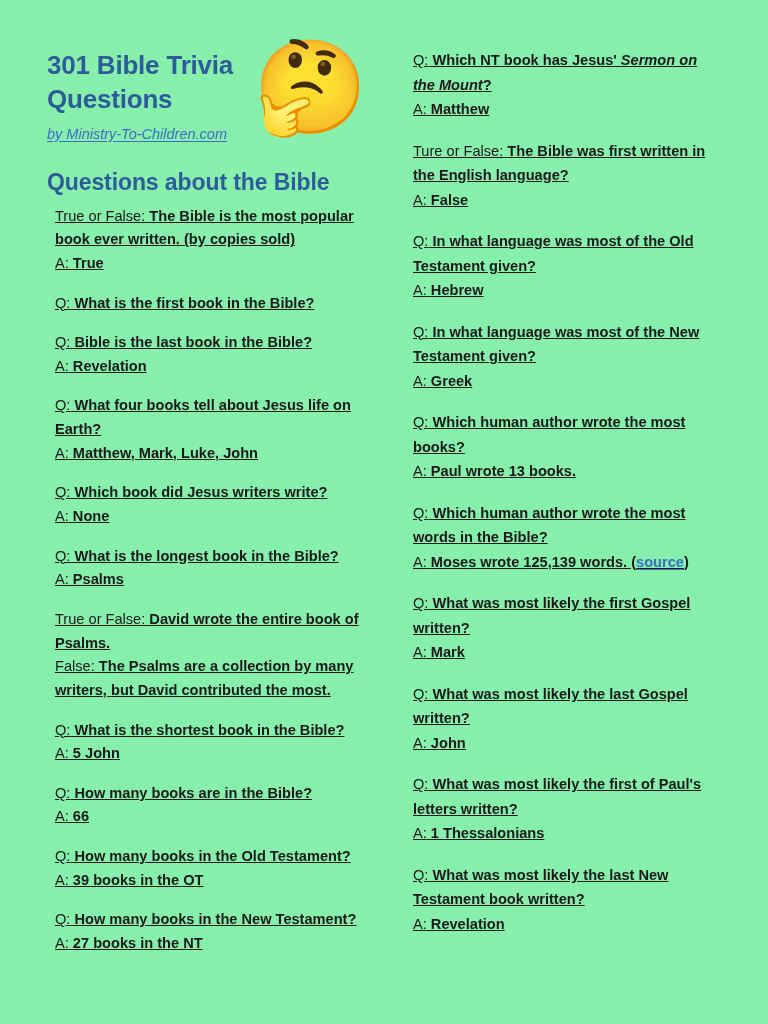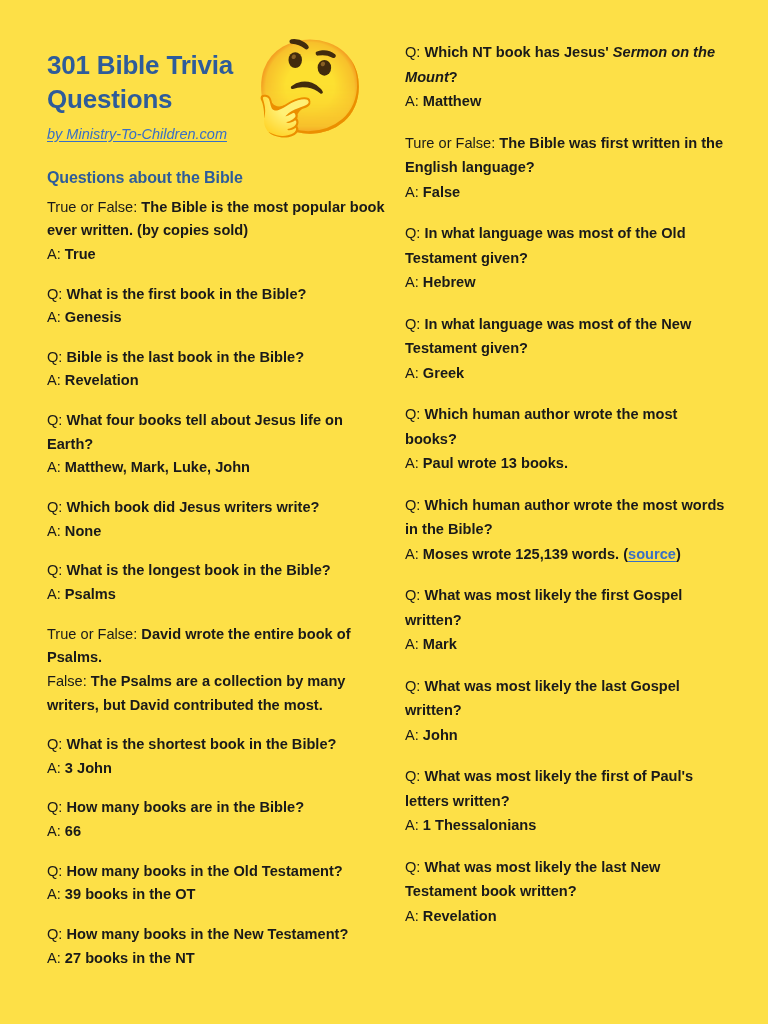--- a/index.html
+++ b/index.html
@@ -14,21 +14,21 @@
     position: relative;
     overflow: hidden;
     font-family: "Liberation Sans", "DejaVu Sans", sans-serif;
     color: #1a1a1a;
     -webkit-font-smoothing: antialiased;
   }
 
   .page {
     position: absolute;
     inset: 0;
-    background: #fde047;
+    background: #86efac;
     padding-left: 29px;
   }
 
   
   .col {
     position: absolute;
     top: 0;
   }
   .col-left  { left: 47px;  width: 345px; }
   .col-right { left: 405px; width: 320px; }
@@ -66,28 +66,28 @@
     height: 104px;
     line-height: 104px;
     font-size: 92px;
     text-align: center;
     font-family: "DejaVu Sans", sans-serif;
     user-select: none;
   }
 
   .section-head {
     margin: 26px 0 9px 0;
-    font-size: 16px;
+    font-size: 23px;
     font-weight: bold;
     color: #2E5C9A;
     letter-spacing: -0.1px;
   }
 
   
-  .qa-list { margin: 0; padding: 0; }
+  .qa-list { margin: 8px; padding: 0; text-decoration: underline; }
 
   .qa-block {
     margin: 0 0 16px 0;
   }
   .col-right .qa-block { margin-bottom: 17px; }
 
   .qa-line {
     font-size: 14.6px;
     line-height: 1.62;
     font-weight: bold;
@@ -133,21 +133,20 @@
 
     <h2 class="section-head">Questions about the Bible</h2>
 
     <div class="qa-list" id="left-qa">
         <div class="qa-block">
           <p class="qa-line"><span class="qa-prefix">True or False:</span><span> The Bible is the most popular book ever written. (by copies sold)</span></p>
           <p class="qa-line"><span class="qa-prefix">A:</span><span> True</span></p>
         </div>
         <div class="qa-block">
           <p class="qa-line"><span class="qa-prefix">Q:</span><span> What is the first book in the Bible?</span></p>
-          <p class="qa-line"><span class="qa-prefix">A:</span><span> Genesis</span></p>
         </div>
         <div class="qa-block">
           <p class="qa-line"><span class="qa-prefix">Q:</span><span> Bible is the last book in the Bible?</span></p>
           <p class="qa-line"><span class="qa-prefix">A:</span><span> Revelation</span></p>
         </div>
         <div class="qa-block">
           <p class="qa-line"><span class="qa-prefix">Q:</span><span> What four books tell about Jesus life on Earth?</span></p>
           <p class="qa-line"><span class="qa-prefix">A:</span><span> Matthew, Mark, Luke, John</span></p>
         </div>
         <div class="qa-block">
@@ -157,21 +156,21 @@
         <div class="qa-block">
           <p class="qa-line"><span class="qa-prefix">Q:</span><span> What is the longest book in the Bible?</span></p>
           <p class="qa-line"><span class="qa-prefix">A:</span><span> Psalms</span></p>
         </div>
         <div class="qa-block">
           <p class="qa-line"><span class="qa-prefix">True or False:</span><span> David wrote the entire book of Psalms.</span></p>
           <p class="qa-line"><span class="qa-prefix">False:</span><span> The Psalms are a collection by many writers, but David contributed the most.</span></p>
         </div>
         <div class="qa-block">
           <p class="qa-line"><span class="qa-prefix">Q:</span><span> What is the shortest book in the Bible?</span></p>
-          <p class="qa-line"><span class="qa-prefix">A:</span><span> 3 John</span></p>
+          <p class="qa-line"><span class="qa-prefix">A:</span><span> 5 John</span></p>
         </div>
         <div class="qa-block">
           <p class="qa-line"><span class="qa-prefix">Q:</span><span> How many books are in the Bible?</span></p>
           <p class="qa-line"><span class="qa-prefix">A:</span><span> 66</span></p>
         </div>
         <div class="qa-block">
           <p class="qa-line"><span class="qa-prefix">Q:</span><span> How many books in the Old Testament?</span></p>
           <p class="qa-line"><span class="qa-prefix">A:</span><span> 39 books in the OT</span></p>
         </div>
         <div class="qa-block">

